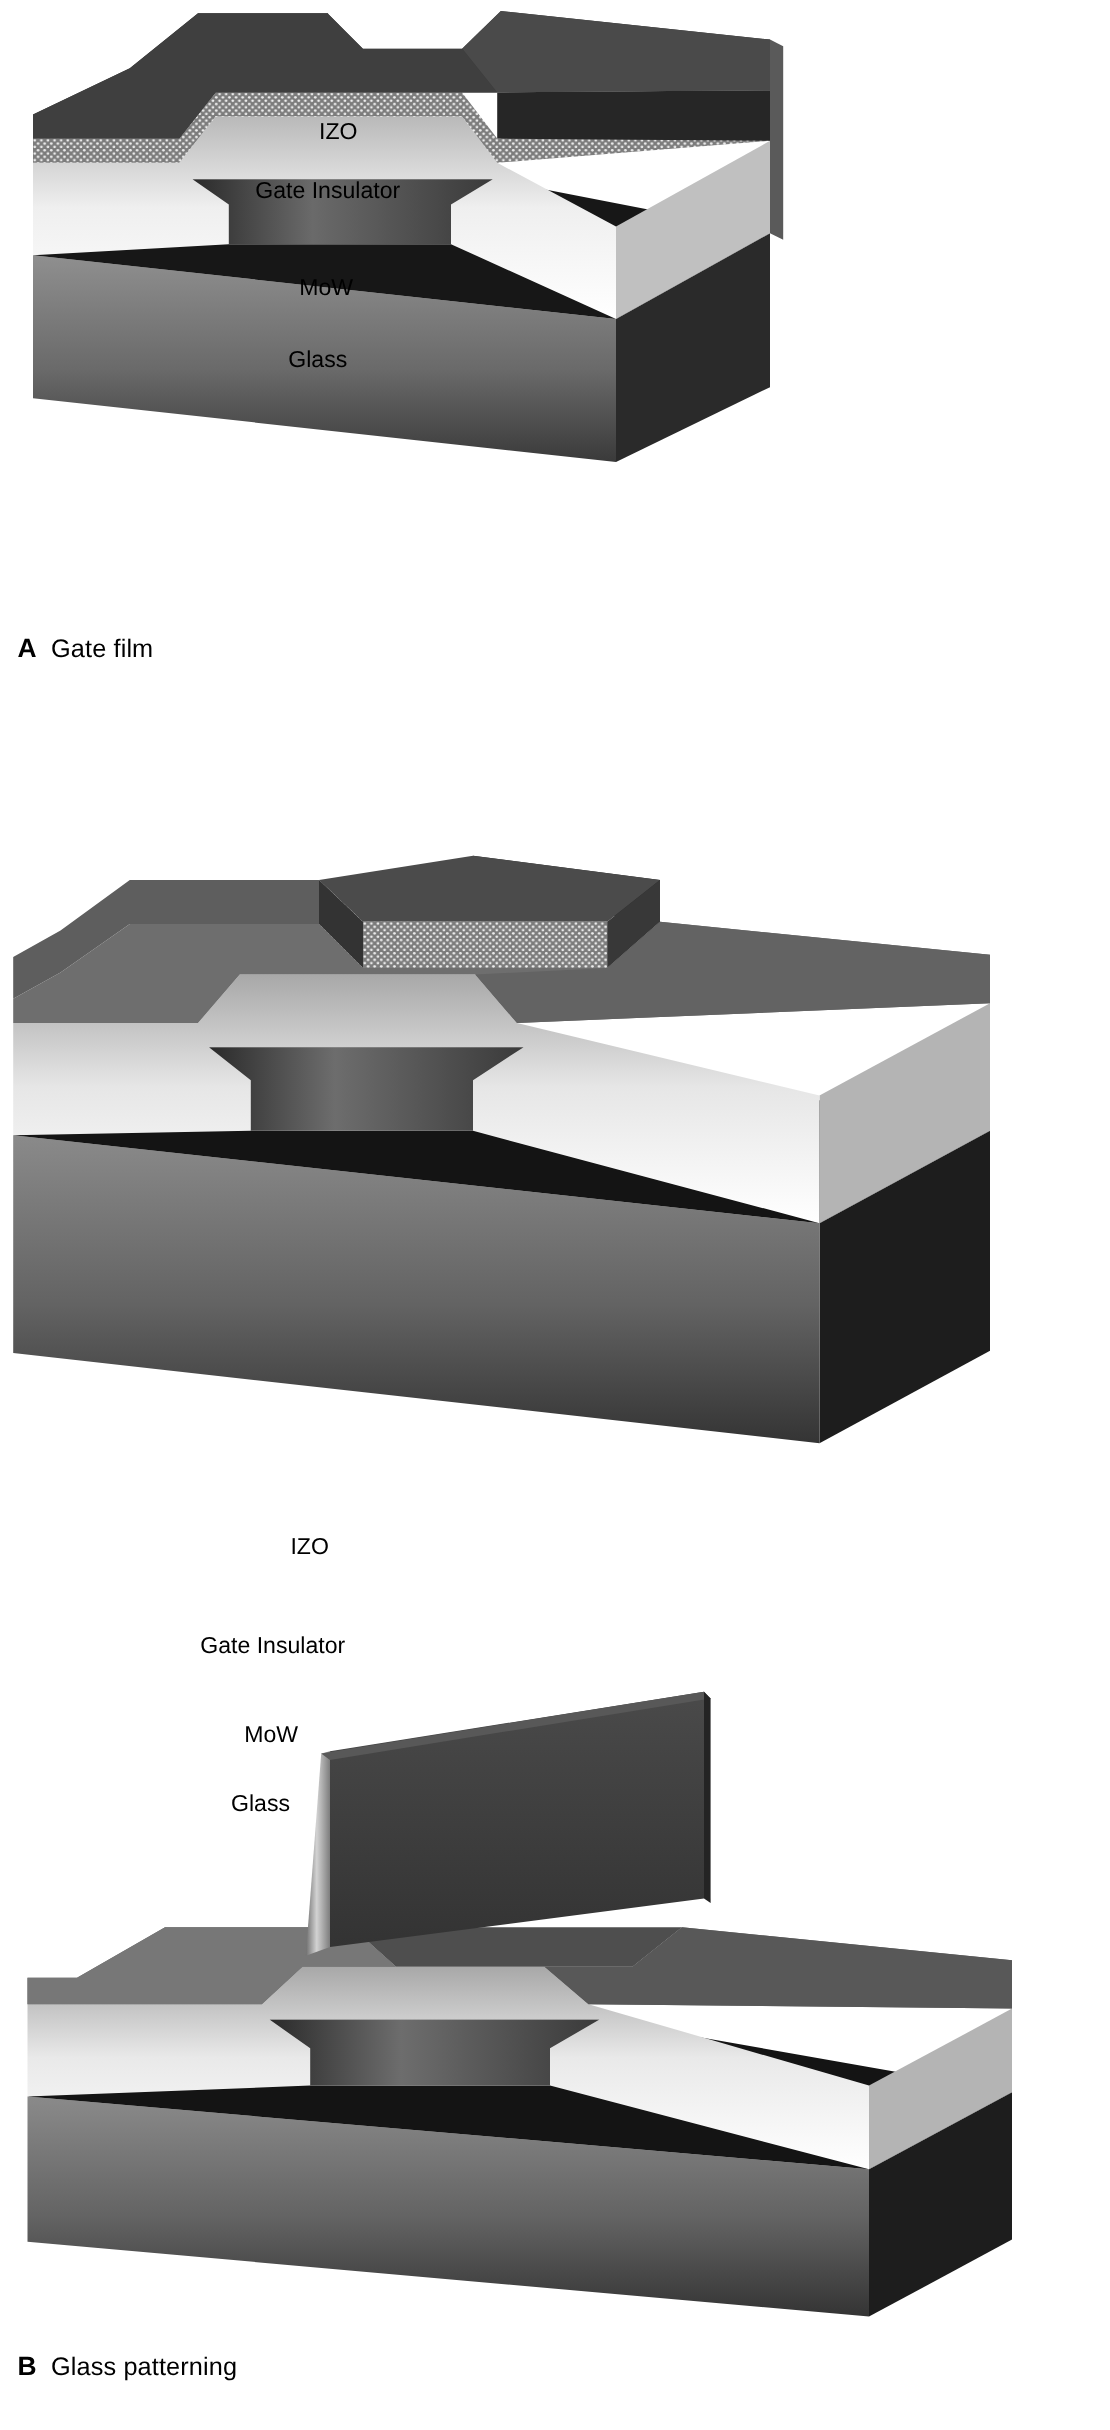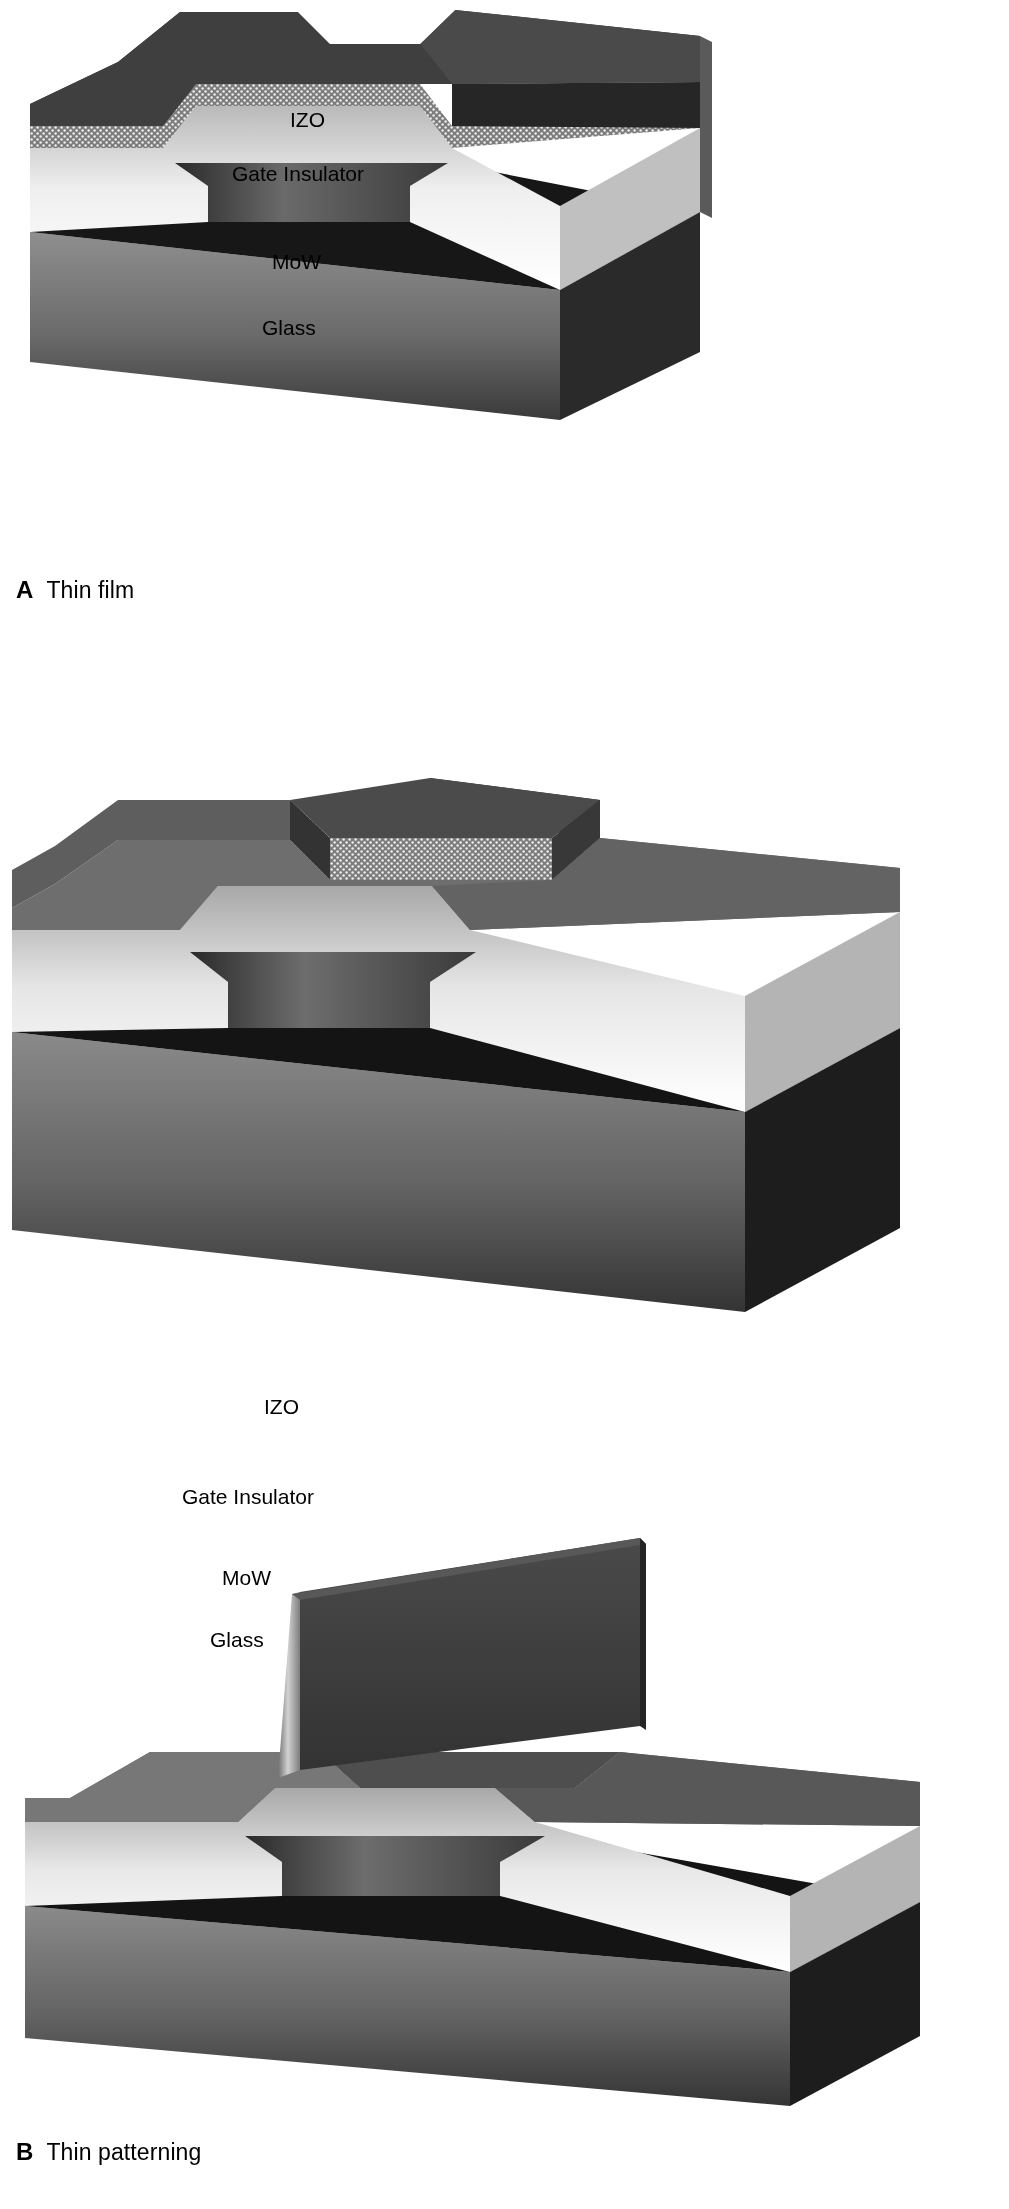--- a/index.html
+++ b/index.html
@@ -133,21 +133,21 @@
 
       <path d="M 700,36 L 712,42 L 712,218 L 700,212 Z" fill="#5a5a5a"></path>
     </svg>
 
     <div class="layer-label" style="left:290px; top:108px;">IZO</div>
     <div class="layer-label" style="left:232px; top:162px;">Gate Insulator</div>
     <div class="layer-label" style="left:272px; top:250px;">MoW</div>
     <div class="layer-label" style="left:262px; top:316px;">Glass</div>
 
     <div class="panel-caption" style="top:576px;">
-      <span class="cap-letter">A</span><span class="cap-text">Thin film</span>
+      <span class="cap-letter">A</span><span class="cap-text">Gate film</span>
     </div>
   </div>
 
   <div class="panel" id="panel-b" style="top:760px; height:640px;">
 
     <svg class="panel-art" width="1009" height="620" viewBox="0 0 1009 620">
       <defs>
         <linearGradient id="glassFaceB" x1="0" y1="0" x2="0" y2="1">
           <stop offset="0%" stop-color="#8a8a8a"></stop>
           <stop offset="55%" stop-color="#636363"></stop>
@@ -202,21 +202,21 @@
 
       <path d="M 12,148 L 55,124 L 118,80 L 290,80 L 290,40 L 118,40 L 55,86 L 12,110 Z" fill="#5e5e5e"></path>
     </svg>
 
     <div class="layer-label" style="left:264px; top:635px;">IZO</div>
     <div class="layer-label" style="left:182px; top:725px;">Gate Insulator</div>
     <div class="layer-label" style="left:222px; top:806px;">MoW</div>
     <div class="layer-label" style="left:210px; top:868px;">Glass</div>
 
     <div class="panel-caption" style="top:1378px;">
-      <span class="cap-letter">B</span><span class="cap-text">Thin patterning</span>
+      <span class="cap-letter">B</span><span class="cap-text">Glass patterning</span>
     </div>
   </div>
 
   <div class="panel" id="panel-c" style="top:1530px; height:660px;">
 
     <svg class="panel-art" width="1009" height="620" viewBox="0 0 1009 620">
       <defs>
         <linearGradient id="glassFaceC" x1="0" y1="0" x2="0" y2="1">
           <stop offset="0%" stop-color="#8a8a8a"></stop>
           <stop offset="55%" stop-color="#636363"></stop>

